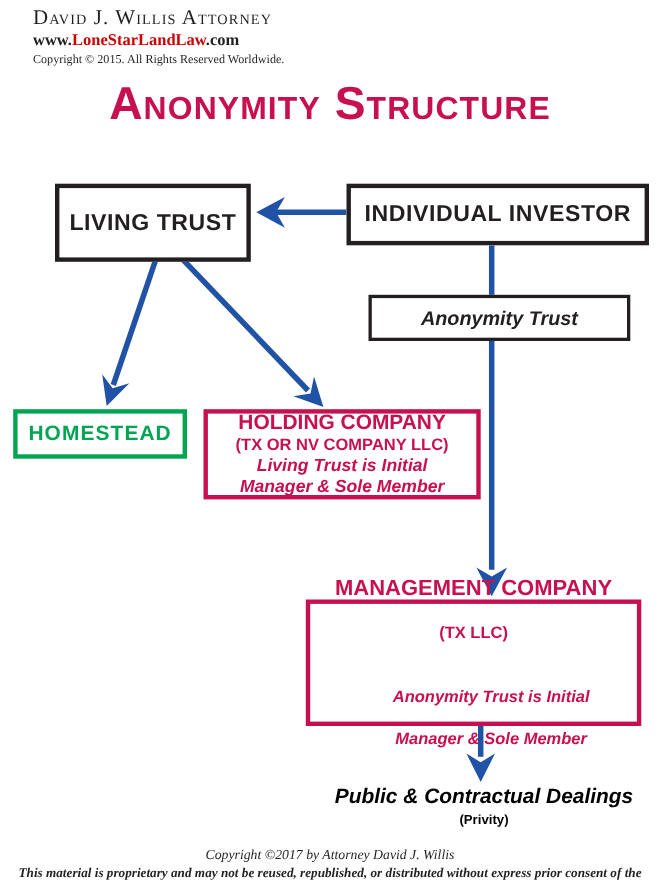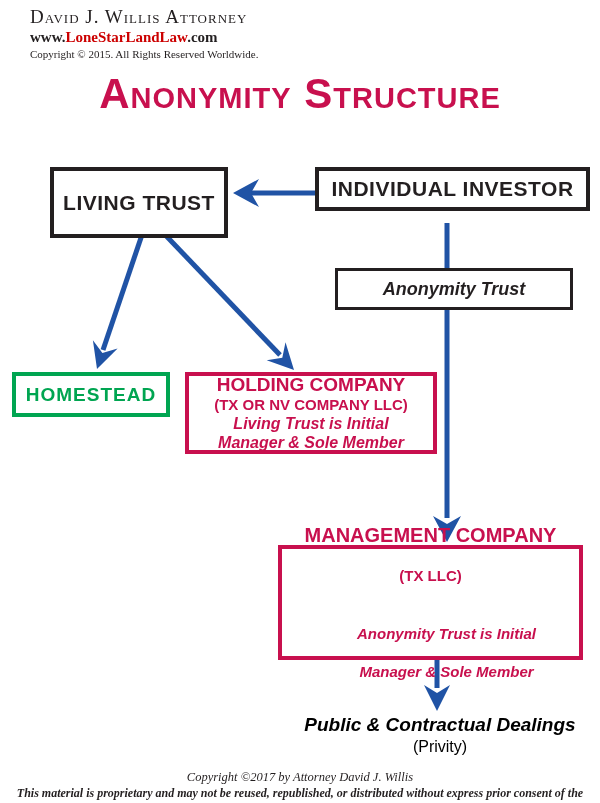--- a/index.html
+++ b/index.html
@@ -18,37 +18,37 @@
   
   svg.arrows{position:absolute;left:0;top:0;z-index:1;}
   
   .box{position:absolute;z-index:2;background:#ffffff;display:flex;flex-direction:column;
        align-items:center;justify-content:center;text-align:center;box-sizing:border-box;}
   .bx-black{border:4px solid #231f20;color:#231f20;}
   .bx-green{border:4px solid #00a551;color:#00a551;}
   .bx-crimson{border:4px solid #c8104e;color:#c8104e;}
   .lbl-caps{font-weight:700;font-size:21px;letter-spacing:0.5px;}
   .living-trust{left:50px;top:167px;width:178px;height:71px;}
-  .individual-investor{left:315px;top:167px;width:275px;height:44px;}
+  .individual-investor{left:315px;top:167px;width:275px;height:56px;}
   .anonymity-trust{left:335px;top:268px;width:238px;height:42px;border-width:3px;
                    font-style:italic;font-weight:700;font-size:18px;}
   .homestead{left:12px;top:372px;width:158px;height:45px;}
   .homestead .lbl-caps{font-size:19px;letter-spacing:1px;}
   .holding-company{left:185px;top:372px;width:252px;height:82px;padding:6px 2px;}
   .management-company{left:278px;top:545px;width:305px;height:115px;padding:6px 2px;gap:20px;}
   .co-title{font-weight:700;font-size:19px;line-height:1.15;}
   .management-company .co-title{font-size:20px;}
   .co-sub{font-weight:700;font-size:15px;line-height:1.2;}
   .co-note{font-weight:700;font-style:italic;font-size:16px;line-height:1.2;}
   .management-company .co-note{font-size:15px;margin-left:32px;}
   .note-gap{height:6px;}
   
   .outcome{position:absolute;left:290px;top:714px;width:300px;text-align:center;z-index:2;color:#000000;}
   .outcome-l1{font-weight:700;font-style:italic;font-size:19px;}
-  .outcome-l2{font-weight:400;font-size:16px;margin-top:2px;}
+  .outcome-l2{font-weight:700;font-size:12px;margin-top:2px;}
   
   .ftr{position:absolute;left:0;top:770px;width:600px;text-align:center;
        font-family:"Liberation Serif",serif;font-style:italic;color:#231f20;}
   .ftr-l1{font-size:12.5px;}
   .ftr-l2{font-size:12px;font-weight:700;margin-top:1px;}
 </style>
 </head>
 <body>
 
 <div class="canvas">

